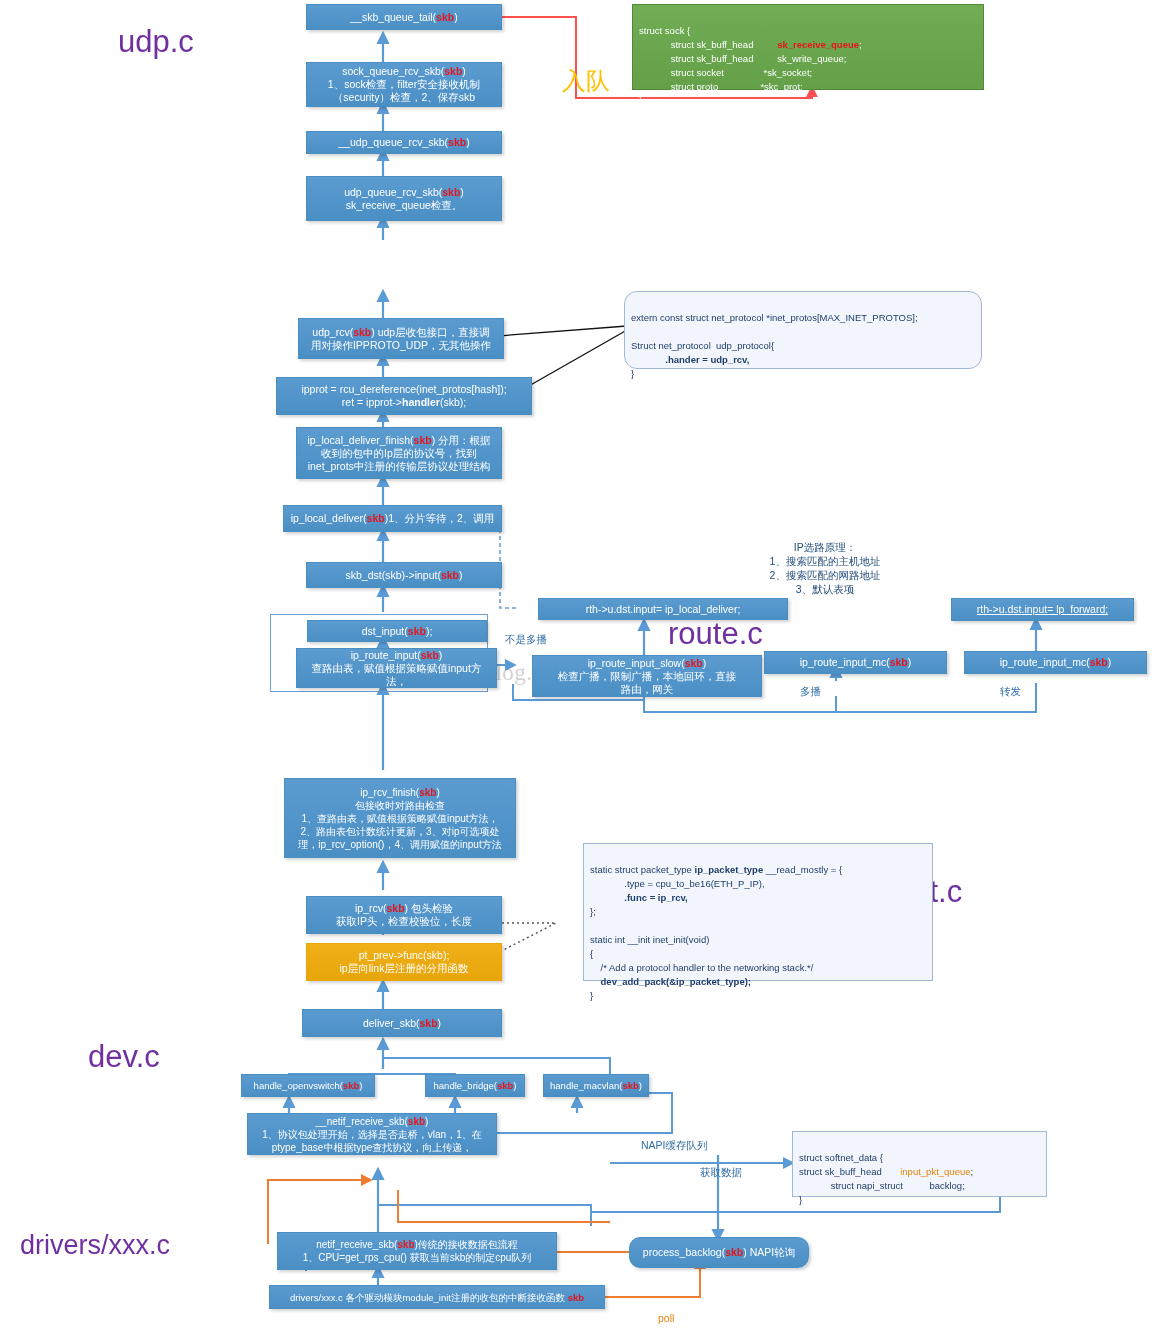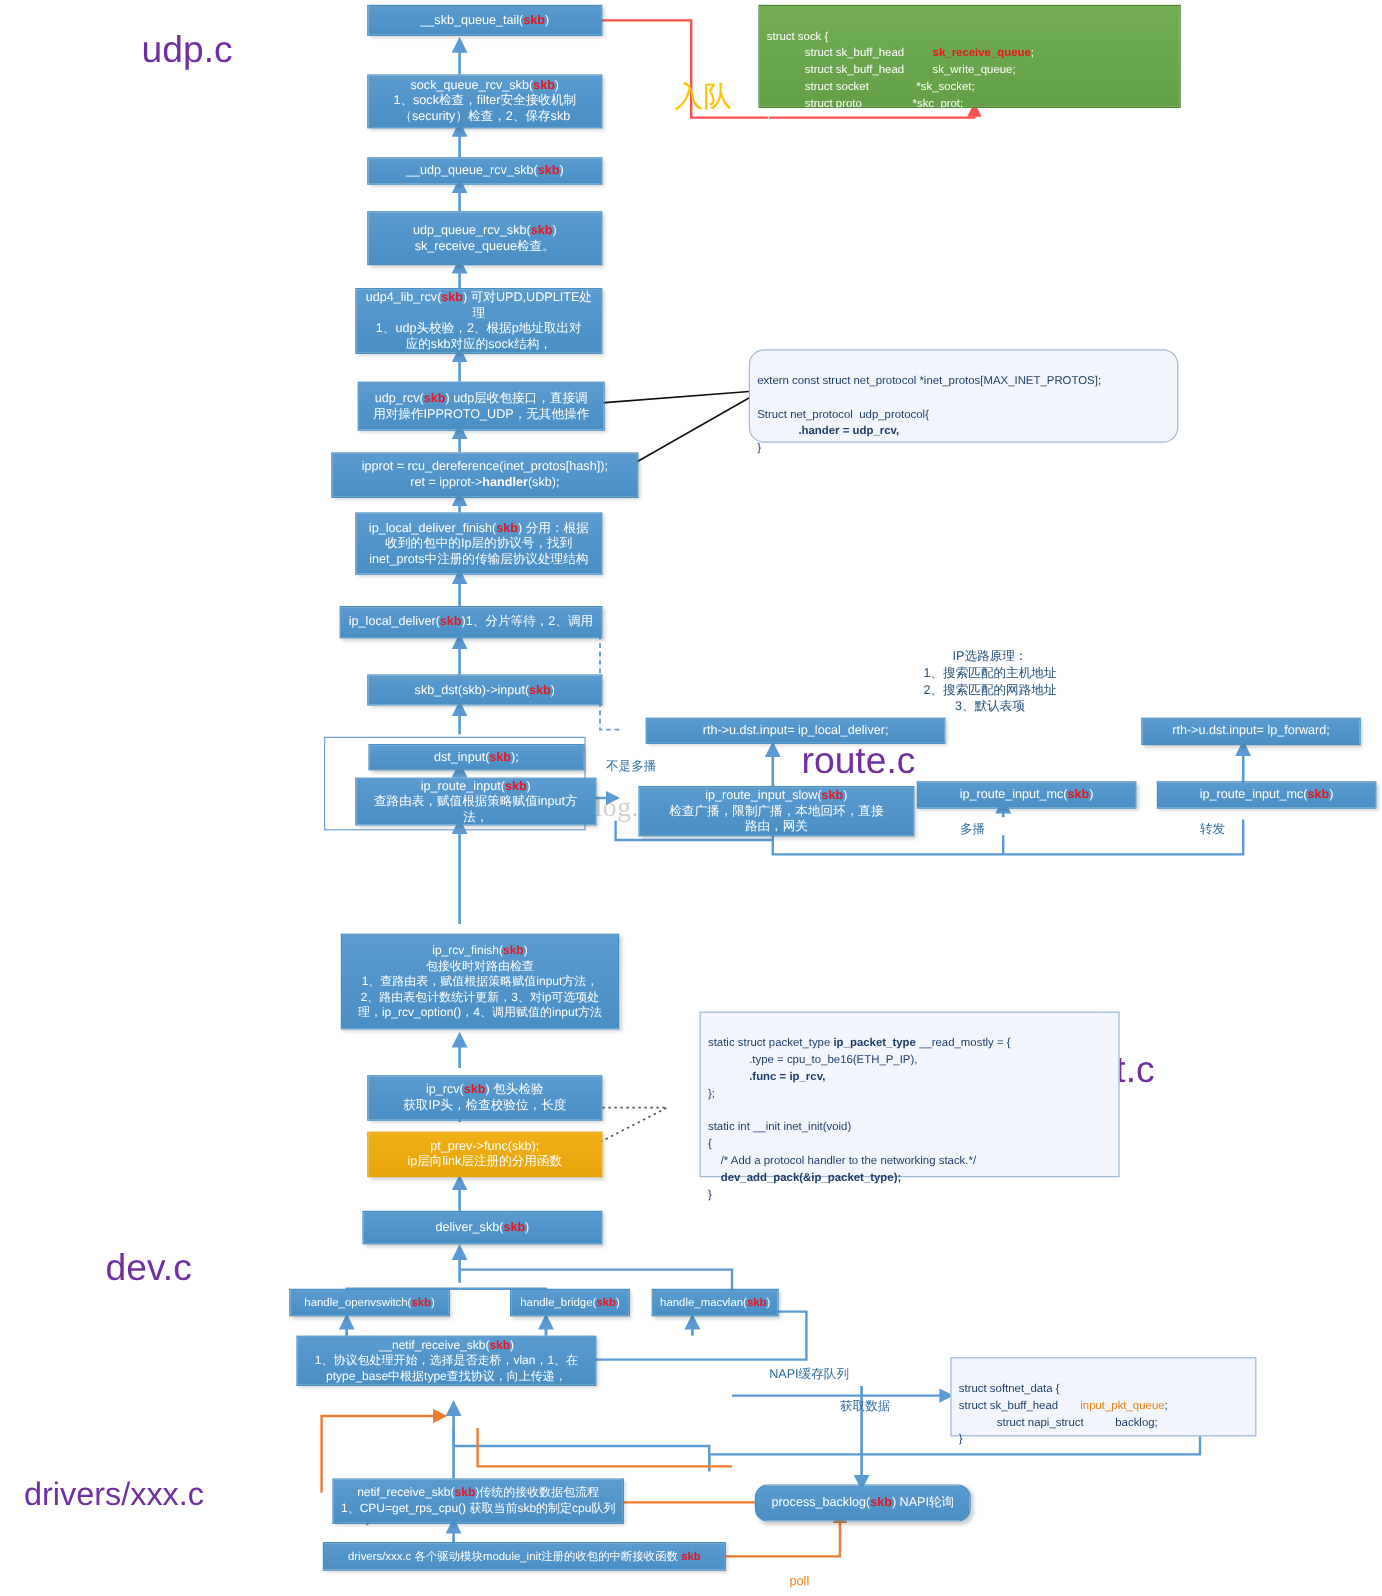--- a/index.html
+++ b/index.html
@@ -278,25 +278,20 @@
 
   <div class="node" style="left:287px;top:131px;width:196px;height:23px;">
     <span class="t">__udp_queue_rcv_skb(<span class="skb">skb</span>)</span>
   </div>
 
   <div class="node" style="left:287px;top:176px;width:196px;height:45px;">
     <span class="t">udp_queue_rcv_skb(<span class="skb">skb</span>)
 sk_receive_queue检查。</span>
   </div>
 
-  <div class="node" style="left:277px;top:240px;width:206px;height:55px;">
-    <span class="t">udp4_lib_rcv(<span class="skb">skb</span>) 可对UPD,UDPLITE处理
-1、udp头校验，2、根据p地址取出对
-应的skb对应的sock结构，</span>
-  </div>
 
   <div class="node" style="left:279px;top:318px;width:206px;height:41px;">
     <span class="t">udp_rcv(<span class="skb">skb</span>) udp层收包接口，直接调
 用对操作IPPROTO_UDP，无其他操作</span>
   </div>
 
   <div class="node" style="left:257px;top:377px;width:256px;height:38px;">
     <span class="t">ipprot = rcu_dereference(inet_protos[hash]);
 ret = ipprot-&gt;<b>handler</b>(skb);</span>
   </div>
@@ -332,21 +327,21 @@
   <div class="node" style="left:513px;top:655px;width:230px;height:42px;">
     <span class="t">ip_route_input_slow(<span class="skb">skb</span>)
 检查广播，限制广播，本地回环，直接
 路由，网关</span>
   </div>
 
   <div class="node" style="left:745px;top:651px;width:183px;height:23px;">
     <span class="t">ip_route_input_mc(<span class="skb">skb</span>)</span>
   </div>
 
-  <div class="node" style="left:932px;top:598px;width:183px;height:23px;">
+  <div class="node" style="left:932px;top:598px;width:183px;height:23px;text-decoration:underline;">
     <span class="t">rth-&gt;u.dst.input= lp_forward;</span>
   </div>
 
   <div class="node" style="left:945px;top:651px;width:183px;height:23px;">
     <span class="t">ip_route_input_mc(<span class="skb">skb</span>)</span>
   </div>
 
   <div class="node wide-text" style="left:265px;top:778px;width:232px;height:80px;">
     <span class="t">ip_rcv_finish(<span class="skb">skb</span>)
 包接收时对路由检查
@@ -381,21 +376,21 @@
     <span class="t" style="font-size:9.5px;">handle_macvlan(<span class="skb">skb</span>)</span>
   </div>
 
   <div class="node wide-text" style="left:228px;top:1113px;width:250px;height:42px;">
     <span class="t">__netif_receive_skb(<span class="skb">skb</span>)
 1、协议包处理开始，选择是否走桥，vlan，1、在
 ptype_base中根据type查找协议，向上传递，</span>
   </div>
 
 
-  <div class="node wide-text" style="left:258px;top:1232px;width:243px;height:38px;">
+  <div class="node wide-text" style="left:258px;top:1232px;width:280px;height:38px;">
     <span class="t">netif_receive_skb(<span class="skb">skb</span>)传统的接收数据包流程
 1、CPU=get_rps_cpu() 获取当前skb的制定cpu队列</span>
   </div>
 
   <div class="node" style="left:610px;top:1237px;width:180px;height:31px;border-radius:11px;">
     <span class="t">process_backlog(<span class="skb">skb</span>) NAPI轮询</span>
   </div>
 
   <div class="node" style="left:250px;top:1285px;width:336px;height:24px;">
     <span class="t" style="font-size:9.5px;">drivers/xxx.c  各个驱动模块module_init注册的收包的中断接收函数 <span class="skb">skb</span></span>

